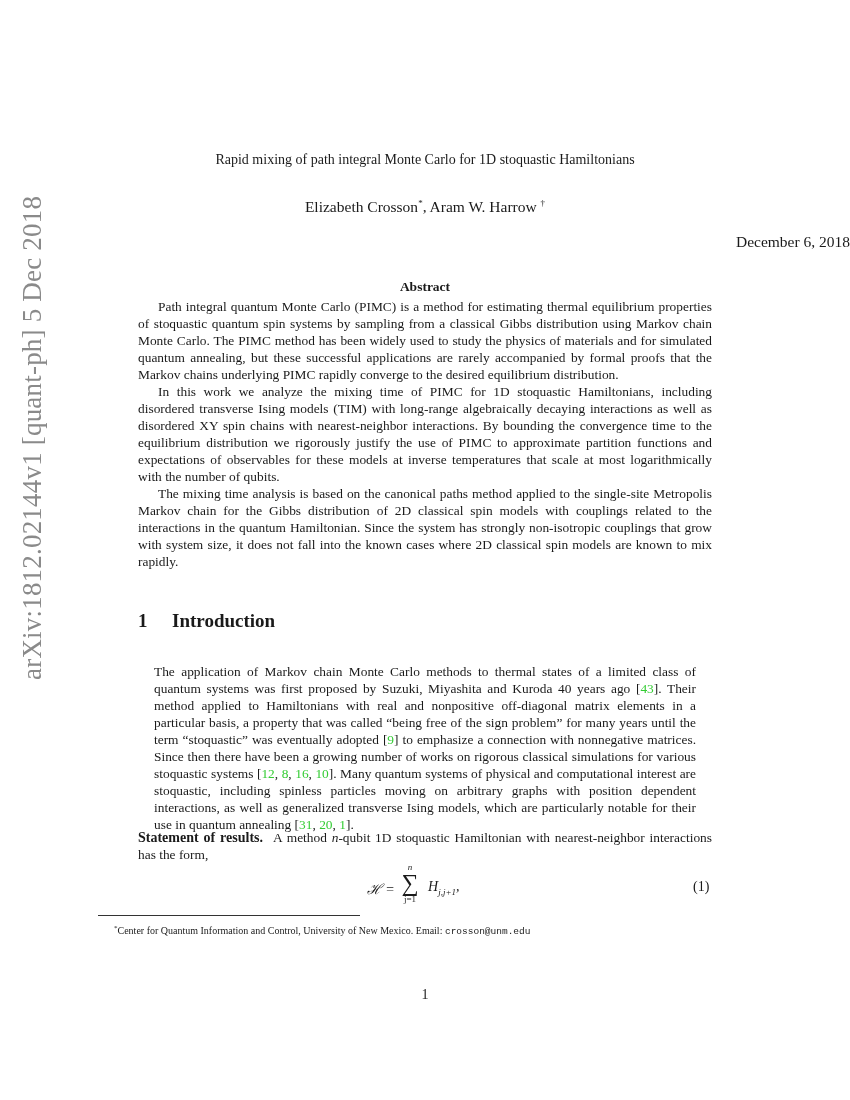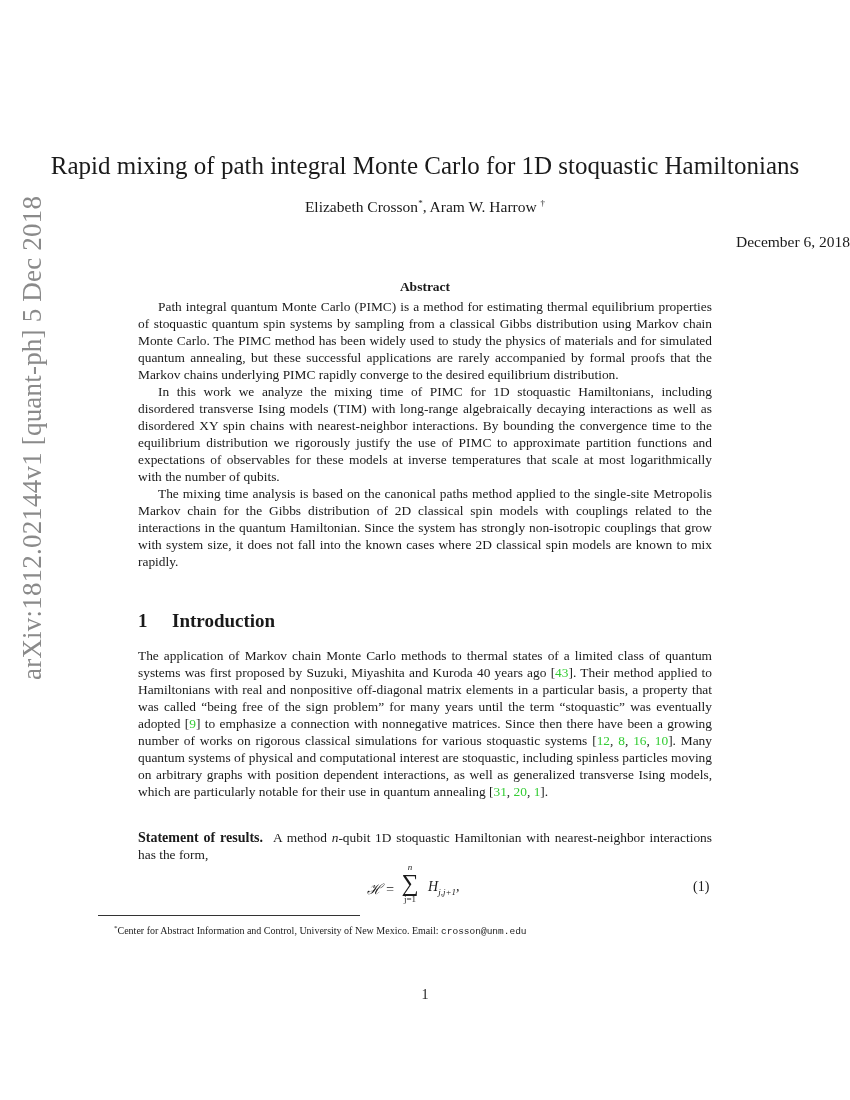--- a/index.html
+++ b/index.html
@@ -2,34 +2,34 @@
 <html><head>
 <meta charset="utf-8">
 <style>
   html, body { margin: 0; padding: 0; background: #ffffff; }
   body { width: 850px; height: 1100px; position: relative; overflow: hidden;
          font-family: "Liberation Serif", "DejaVu Serif", serif; color: #1a1a1a; }
   .arxiv-stamp { position: absolute; left: 17px; top: 680px; transform-origin: 0 0;
          transform: rotate(-90deg); font-size: 27px; color: #8a8a8a; white-space: nowrap;
          letter-spacing: 0.2px; width: 420px; }
   .title { position: absolute; top: 152px; left: 0; width: 850px; text-align: center;
-         font-size: 25px; }
+         font-size: 14px; }
   .authors { position: absolute; top: 198px; left: 0; width: 850px; text-align: center; font-size: 15.5px; }
   .authors sup { font-size: 9px; }
   .date { position: absolute; top: 233px; left: 0; width: 850px; text-align: right; font-size: 15.5px; }
   .abstract-head { position: absolute; top: 279px; left: 0; width: 850px; text-align: center;
          font-size: 13.5px; font-weight: bold; }
   .abstract { position: absolute; top: 298px; left: 138px; width: 574px; font-size: 13.4px;
          line-height: 17px; text-align: justify; }
   .abstract p { margin: 0; text-indent: 20px; }
   .section-head { position: absolute; top: 610px; left: 138px; font-size: 19px; font-weight: bold; }
   .section-head .num { display: inline-block; width: 34px; }
   .body-text { position: absolute; top: 647px; left: 138px; width: 574px; font-size: 13.4px;
          line-height: 17px; text-align: justify; }
-  .body-text p { margin: 0; }
+  .body-text p { margin: 16px; }
   .cite { color: #33cc33; }
   .stmt { position: absolute; top: 829px; left: 138px; width: 574px; font-size: 13.4px; line-height: 17px; text-align: justify; }
   .stmt b { font-size: 14px; margin-right: 6px; }
   .equation { position: absolute; top: 862px; left: 0; width: 850px; height: 56px; }
   .eq-sum { position: absolute; left: 395px; top: 0px; width: 30px; text-align: center; }
   .eq-sum .sup { font-size: 9px; font-style: italic; display: block; line-height: 10px; }
   .eq-sum .sig { font-size: 24px; display: block; line-height: 22px; font-style: normal; }
   .eq-sum .sub { font-size: 9px; display: block; line-height: 10px; }
   .eq-lhs { position: absolute; left: 367px; top: 17px; font-size: 14px; font-style: italic; }
   .eq-rhs { position: absolute; left: 428px; top: 17px; font-size: 14px; font-style: italic; }
@@ -85,16 +85,16 @@
     <span class="sig">∑</span>
     <span class="sub">j=1</span>
   </span>
   <span class="eq-rhs"><span>H</span><sub>j,j+1</sub><span>,</span></span>
   <span class="eq-num">(1)</span>
 </div>
 
 <div class="fn-rule"></div>
 
 <div class="footnotes">
-  <p><sup>*</sup><span>Center for Abstract Information and Control, University of New Mexico. Email: </span><span class="mono">crosson@unm.edu</span></p>
+  <p><sup>*</sup><span>Center for Quantum Information and Control, University of New Mexico. Email: </span><span class="mono">crosson@unm.edu</span></p>
 </div>
 
 <div class="page-num">1</div>
 
 </body></html>

